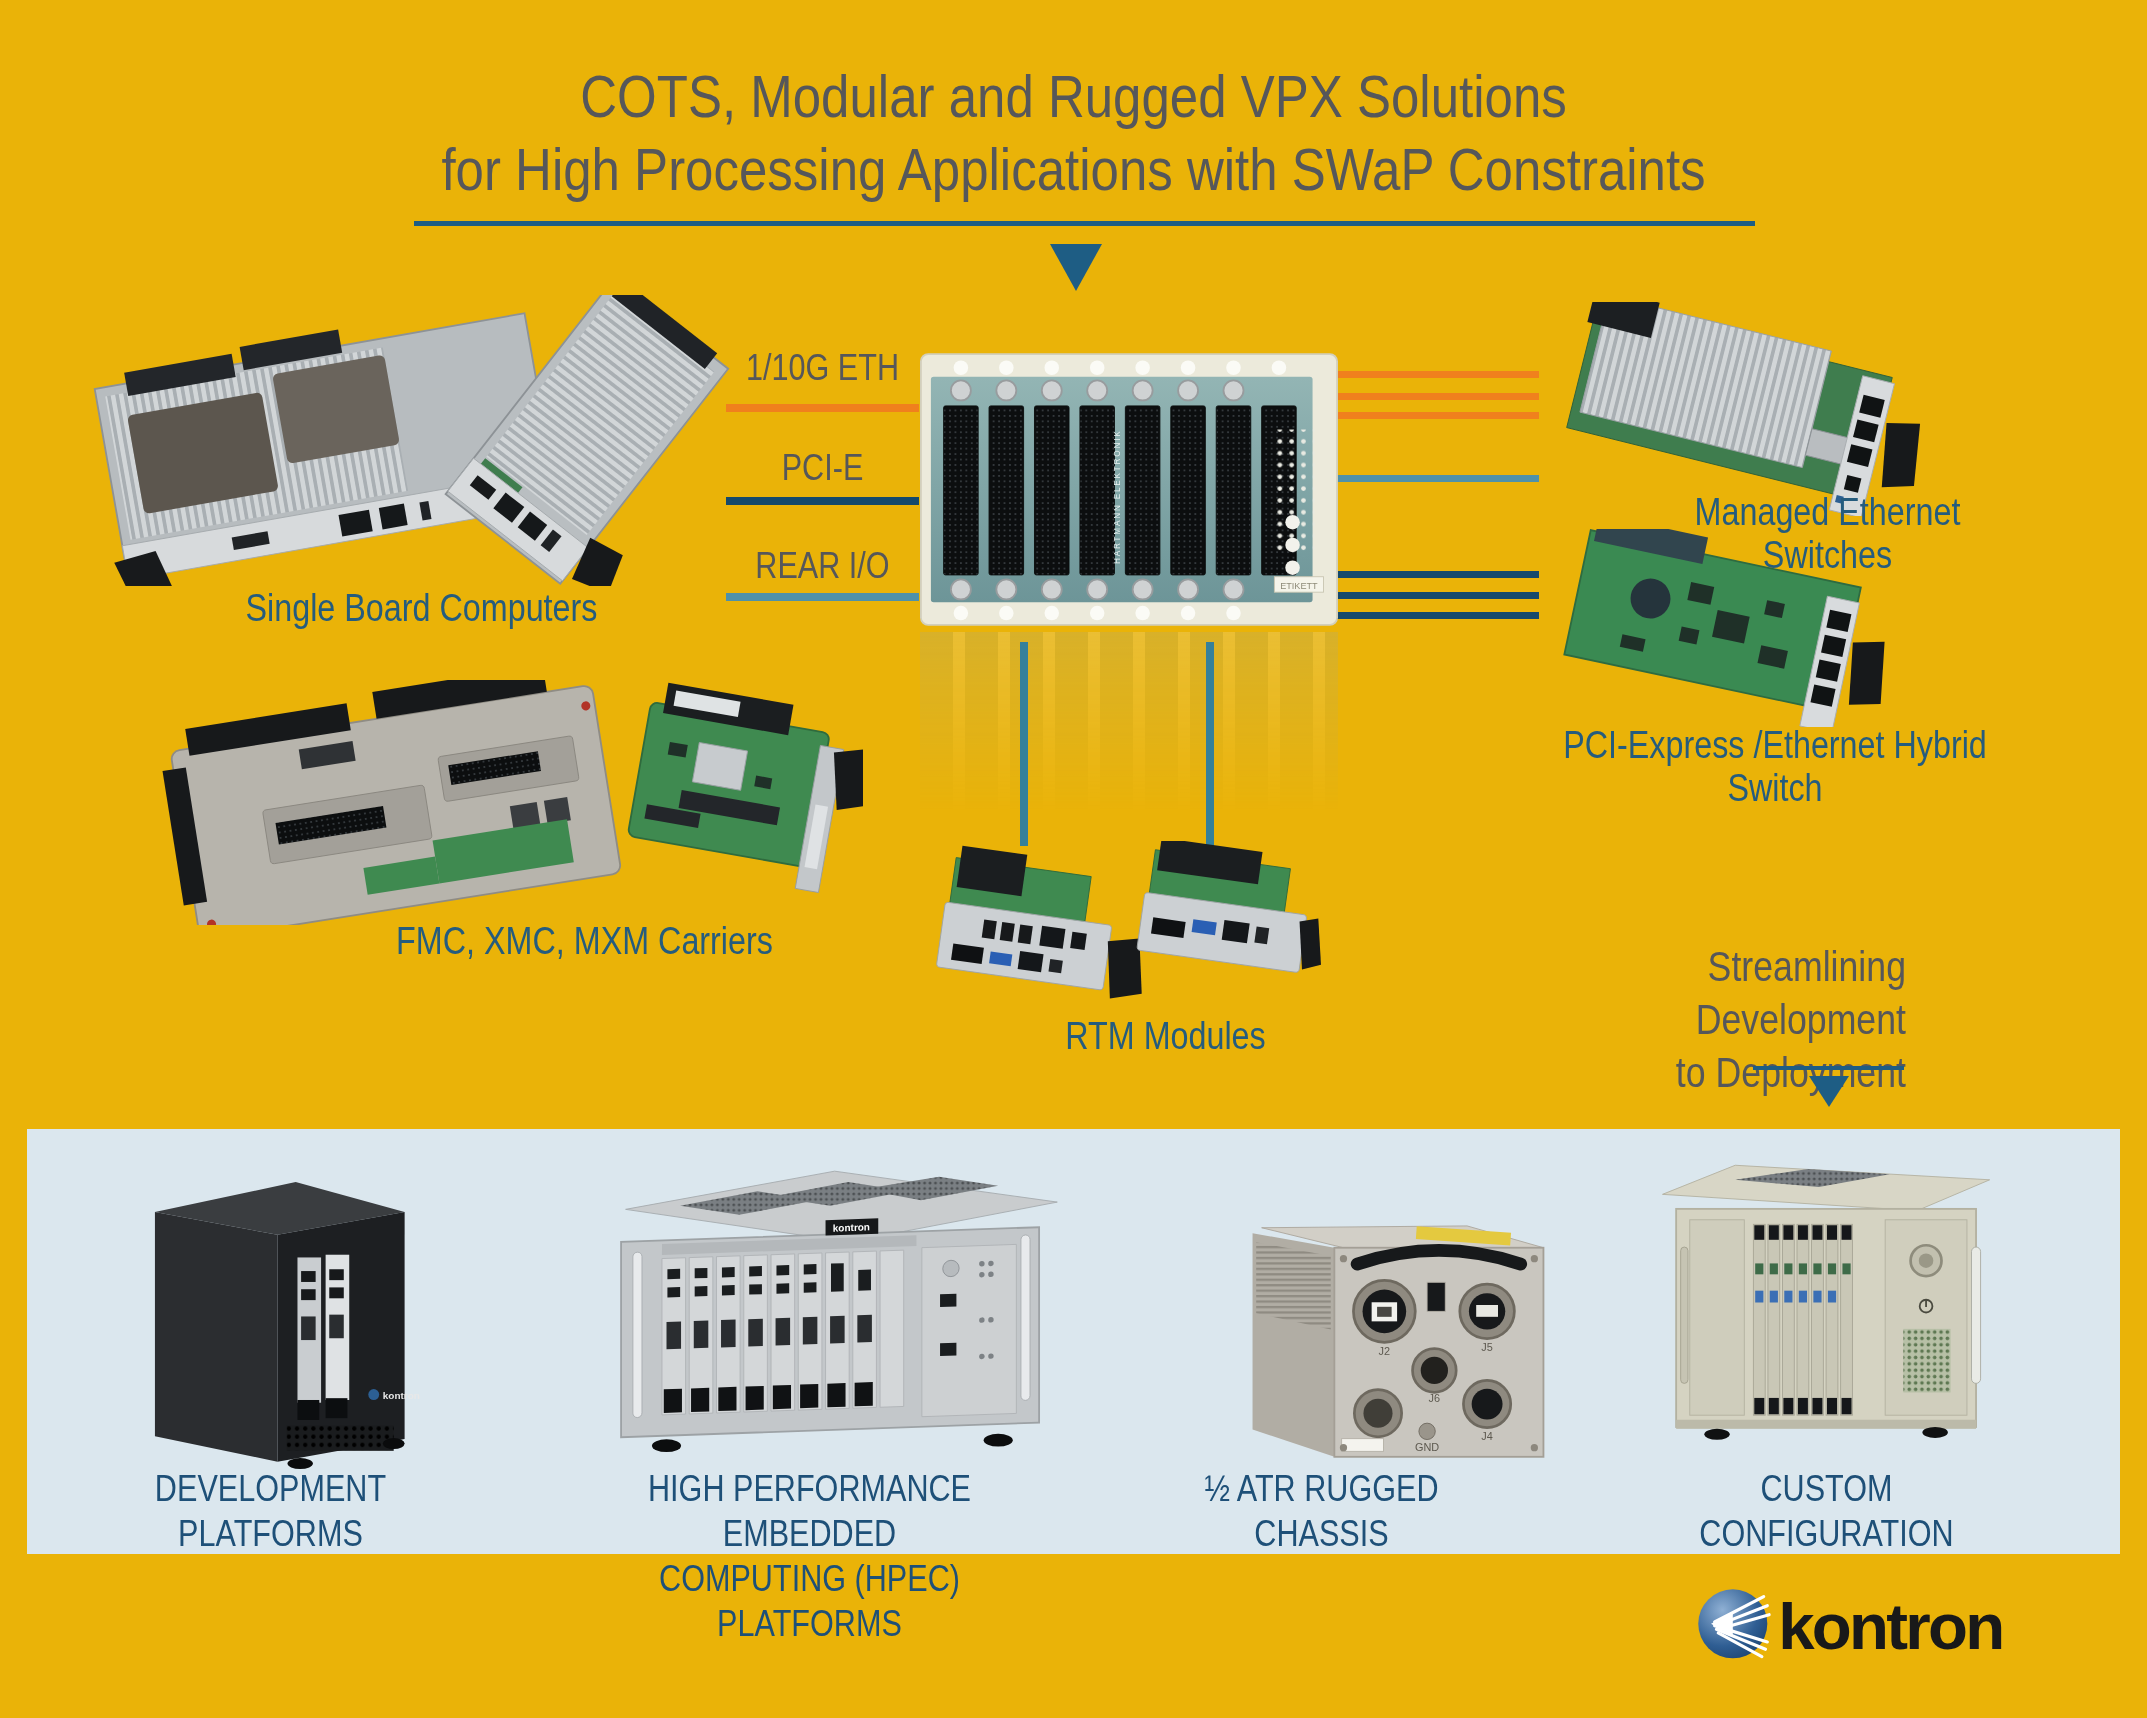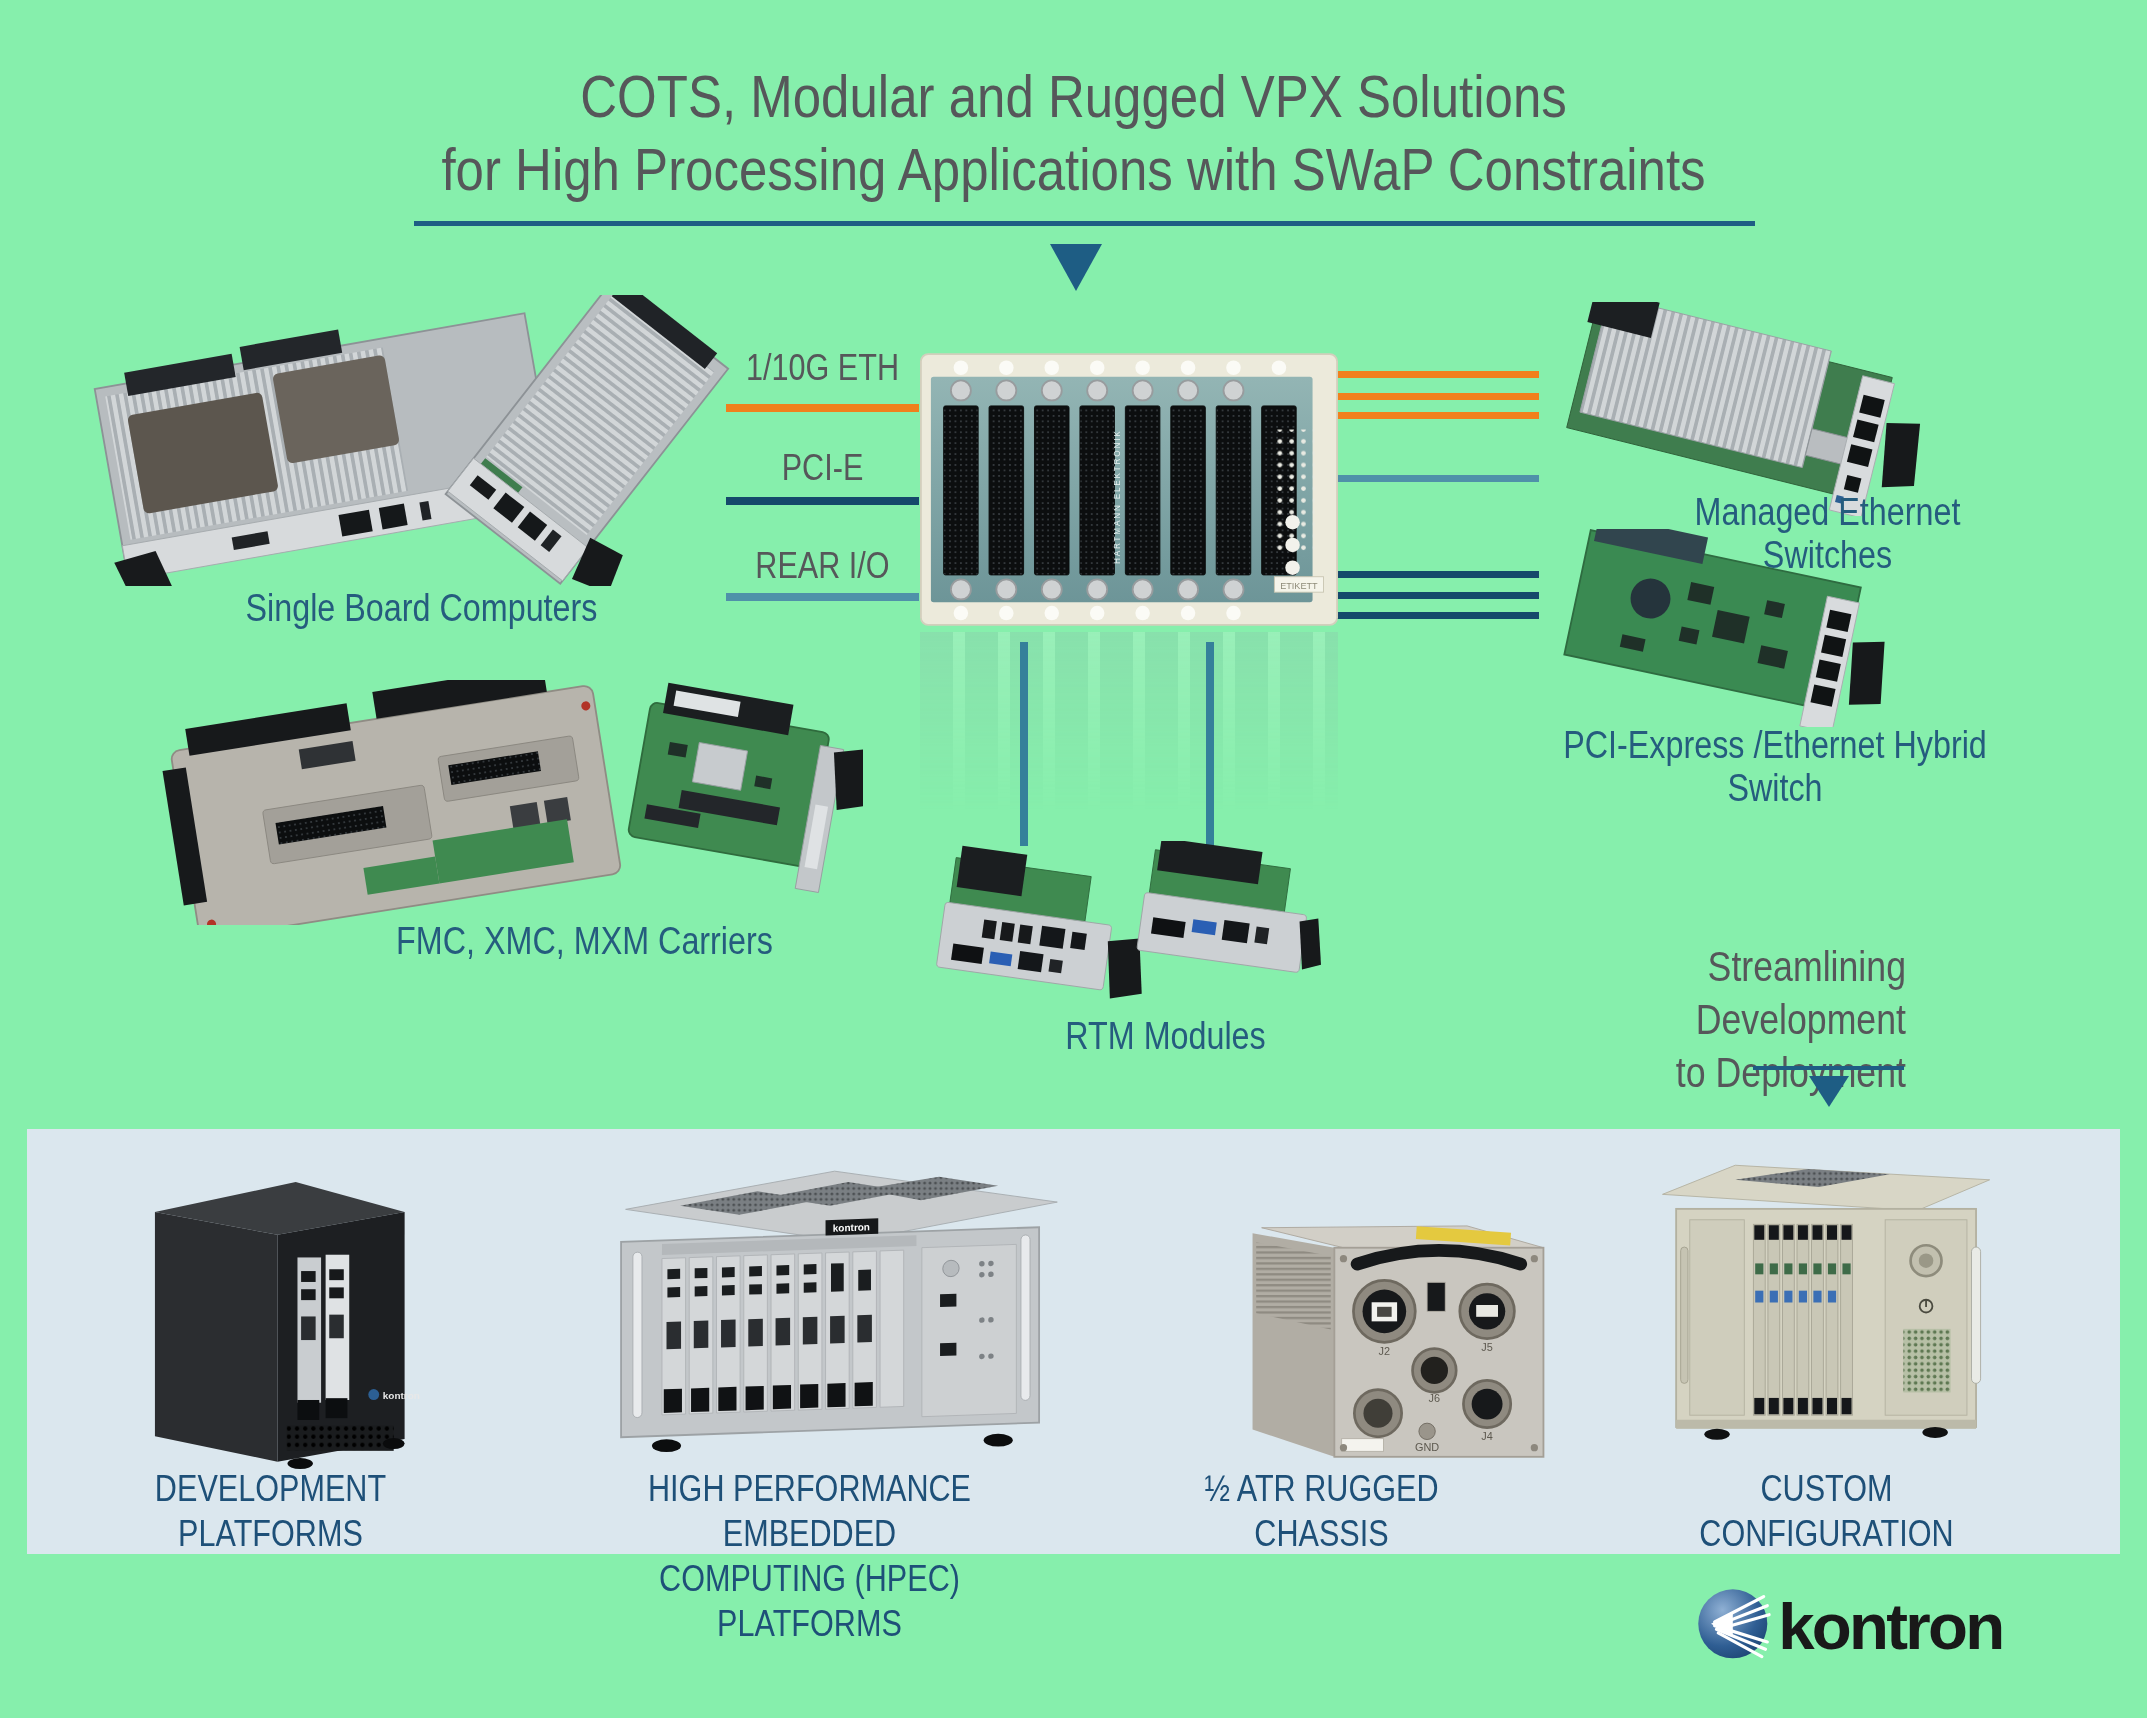--- a/index.html
+++ b/index.html
@@ -1,16 +1,16 @@
 <!DOCTYPE html>
 <html style="--c-orange: #f0801d; --c-navy: #15496b; --c-teal: #4f91a9; --c-teal_dark: #35809a; --c-accent: #1e5d84; --c-label_blue: #255c7e; --c-title_gray: #56575a; --c-band_bg: #dbe7ee; --c-band_text: #1e5078;font-size:14.5px"><head>
 <meta charset="utf-8">
 <style>
   html,body{margin:0;padding:0;background:#fff;}
-  .canvas{position:relative;width:2147px;height:1718px;background:#86efac;overflow:hidden;
+  .canvas{position:relative;width:2147px;height:1718px;background:#eab308;overflow:hidden;
           font-family:"Liberation Sans",sans-serif;}
   .abs{position:absolute;}
   .cond{transform:scaleX(.85);transform-origin:50% 50%;}
   .cond-r{transform:scaleX(.85);transform-origin:100% 50%;}
   .title{left:0;width:2147px;top:60px;text-align:center;font-size:60px;line-height:73px;
          color:var(--c-title_gray,#56575a);font-weight:400;}
   .rule{height:4.5px;background:var(--c-accent,#1e5d84);}
   .arrow-down{width:0;height:0;border-left:26px solid transparent;border-right:26px solid transparent;
               border-top:47px solid var(--c-accent,#1e5d84);}
   .arrow-down.sm{border-left-width:20px;border-right-width:20px;border-top-width:31px;}

